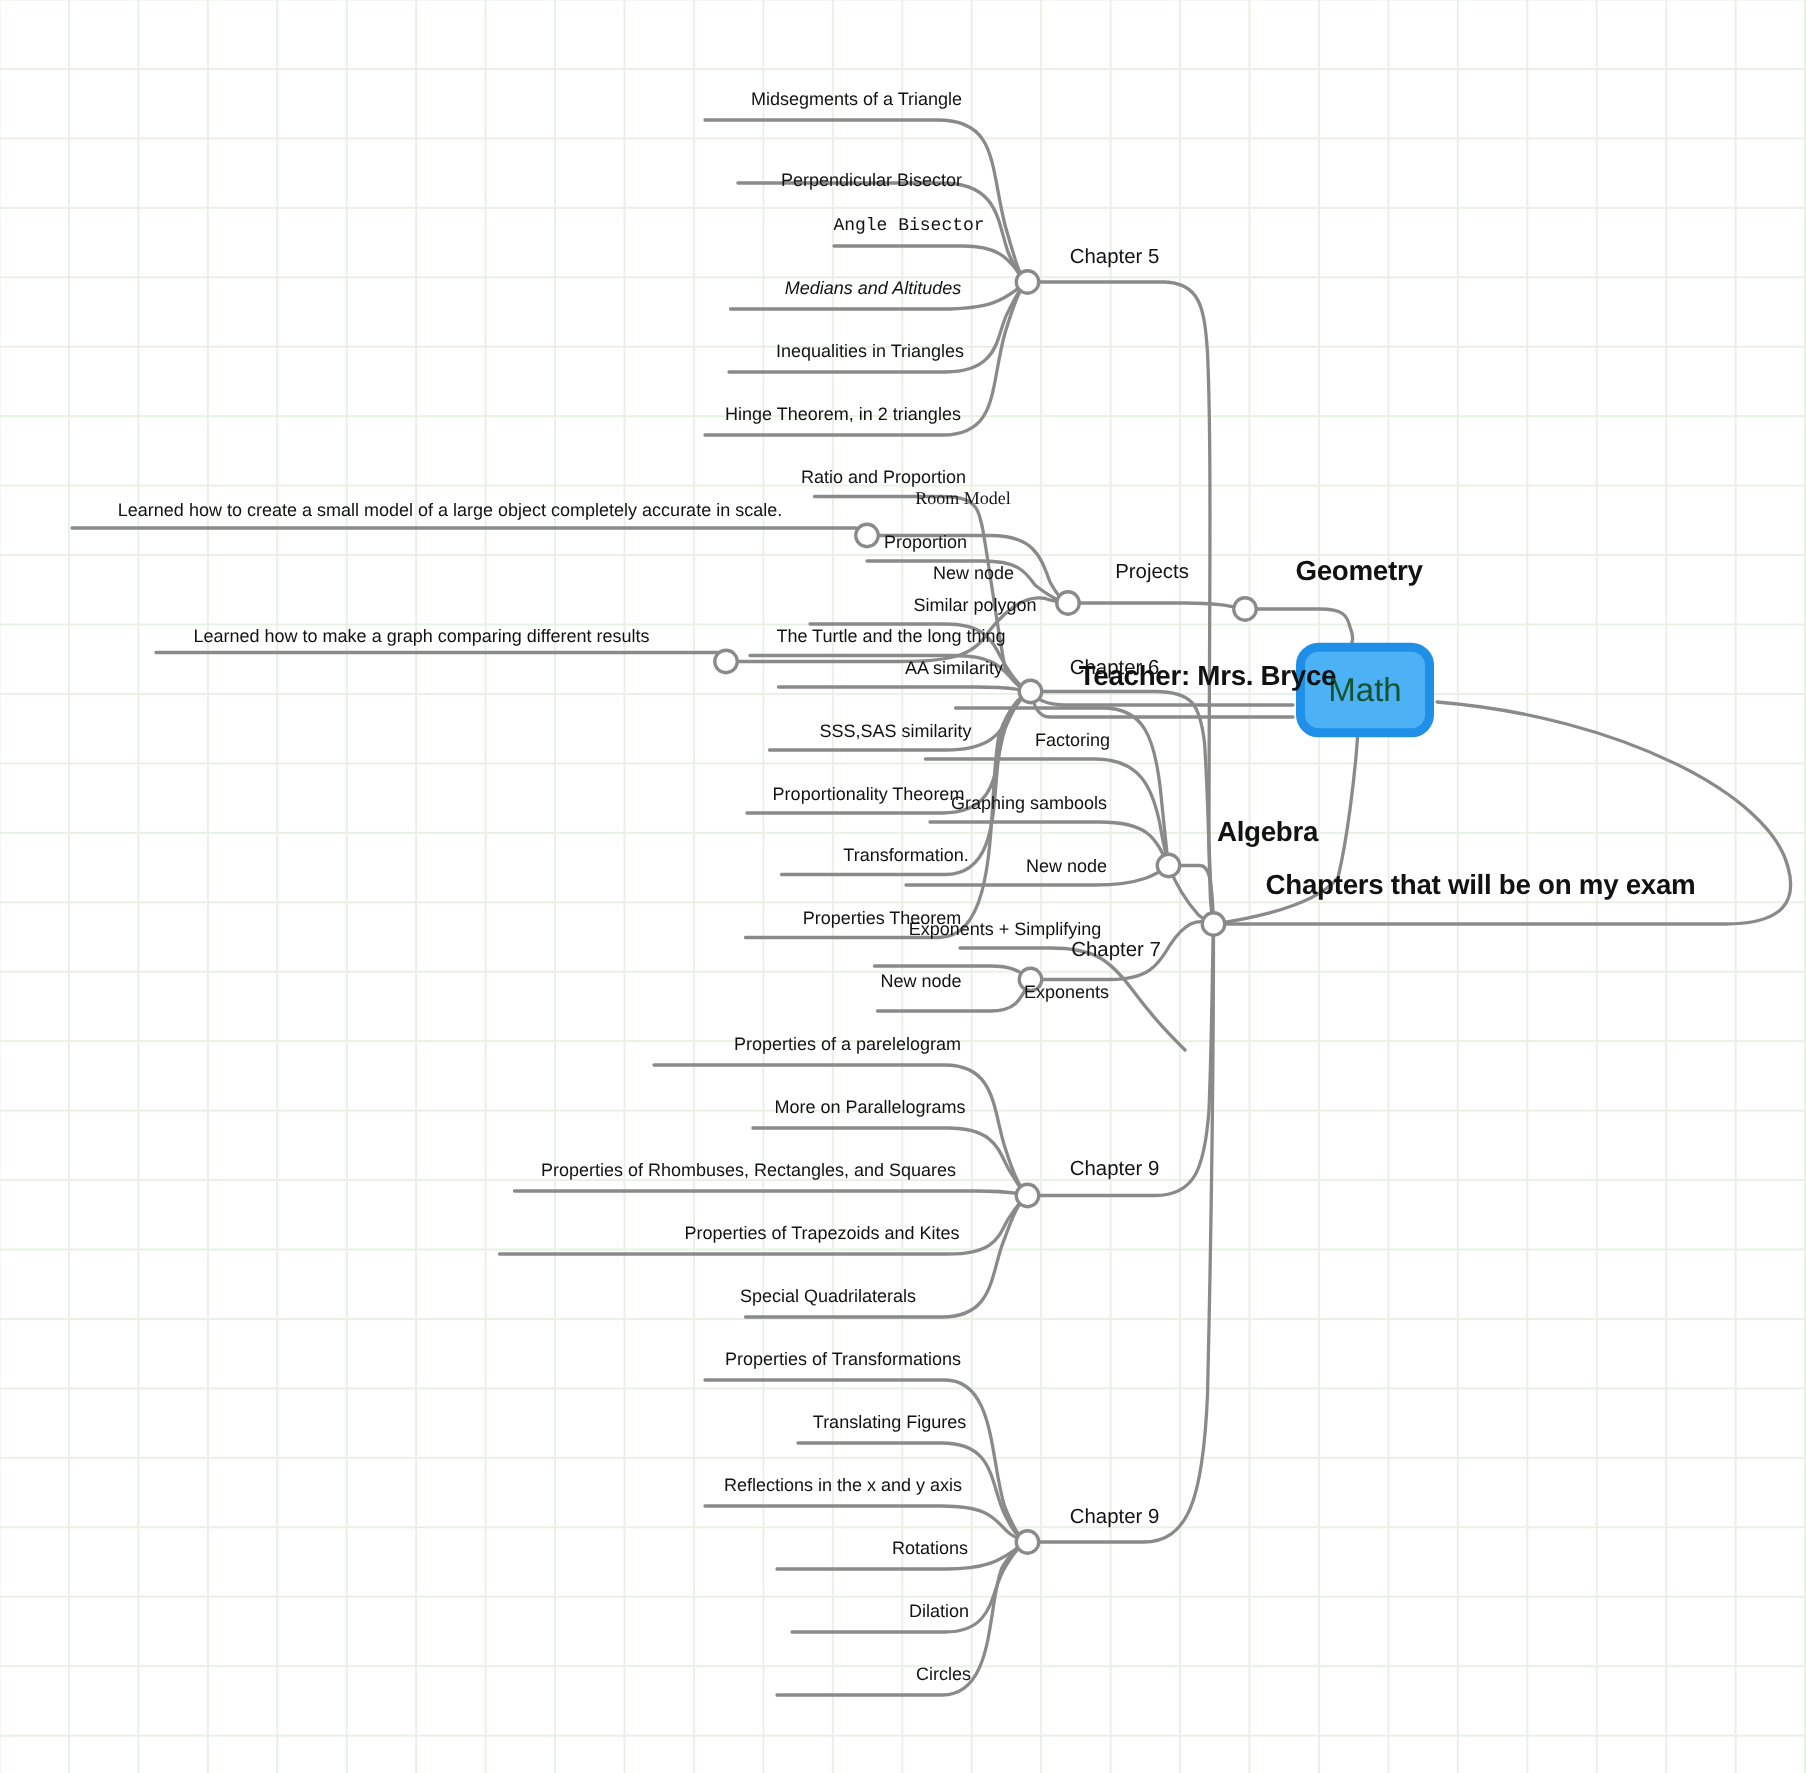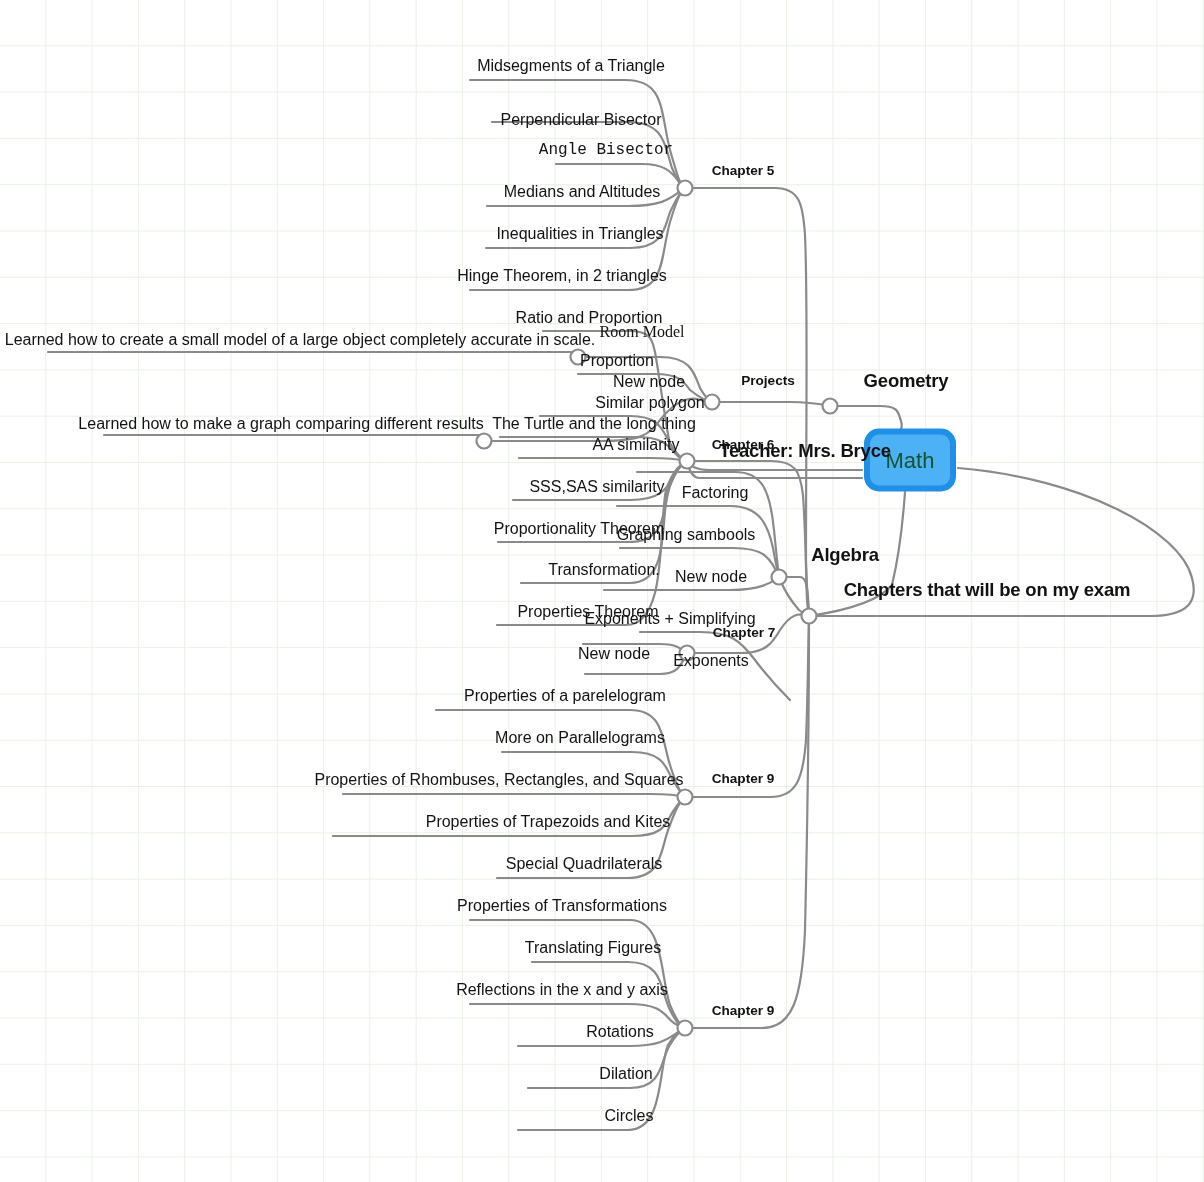--- a/index.html
+++ b/index.html
@@ -28,22 +28,22 @@
     pointer-events: none;
   }
   .label {
     position: absolute;
     white-space: nowrap;
     color: #121212;
     font-family: "Liberation Sans", sans-serif;
     transform: translate(-50%, -50%);
     line-height: 1;
   }
-  .lvl-leaf { font-size: 16px; font-weight: 400; }
-  .lvl-chap { font-size: 13.6px; font-weight: 700; }
+  .lvl-leaf { font-size: 12px; font-weight: 400; }
+  .lvl-chap { font-size: 13.6px; font-weight: 400; }
   .lvl-main { font-size: 18.5px; font-weight: 700; letter-spacing: -0.2px; }
   .root-node {
     position: absolute;
     box-sizing: border-box;
     background: #4db2f5;
     border: 6px solid #1f8fe8;
     border-radius: 15px;
     transform: translate(-50%, -50%);
     display: flex;
     align-items: center;
@@ -165,21 +165,21 @@
       <div class="label lvl-main" style="left: 987px; top: 590px;">Chapters that will be on my exam</div>
       <div class="label lvl-chap" style="left: 743px; top: 171px;">Chapter 5</div>
       <div class="label lvl-chap" style="left: 768px; top: 381px;">Projects</div>
       <div class="label lvl-chap" style="left: 743px; top: 445px;">Chapter 6</div>
       <div class="label lvl-chap" style="left: 744px; top: 633px;">Chapter 7</div>
       <div class="label lvl-chap" style="left: 743px; top: 779px;">Chapter 9</div>
       <div class="label lvl-chap" style="left: 743px; top: 1011px;">Chapter 9</div>
       <div class="label lvl-leaf" style="left: 571px; top: 66px;">Midsegments of a Triangle</div>
       <div class="label lvl-leaf" style="left: 581px; top: 108px; margin-top: 12px;">Perpendicular Bisector</div>
       <div class="label lvl-leaf" style="left: 606px; top: 150px; font-family: Liberation Mono, monospace;">Angle Bisector</div>
-      <div class="label lvl-leaf" style="left: 582px; top: 192px;">Medians and Altitudes</div>
+      <div class="label lvl-leaf" style="left: 582px; top: 192px; font-style: italic;">Medians and Altitudes</div>
       <div class="label lvl-leaf" style="left: 580px; top: 234px;">Inequalities in Triangles</div>
       <div class="label lvl-leaf" style="left: 562px; top: 276px;">Hinge Theorem, in 2 triangles</div>
       <div class="label lvl-leaf" style="left: 589px; top: 318px;">Ratio and Proportion</div>
       <div class="label lvl-leaf" style="left: 642px; top: 332px; font-family: Liberation Serif, serif;">Room Model</div>
       <div class="label lvl-leaf" style="left: 617px; top: 361px;">Proportion</div>
       <div class="label lvl-leaf" style="left: 649px; top: 382px;">New node</div>
       <div class="label lvl-leaf" style="left: 604px; top: 403px; margin-left: 46px;">Similar polygon</div>
       <div class="label lvl-leaf" style="left: 594px; top: 424px;">The Turtle and the long thing</div>
       <div class="label lvl-leaf" style="left: 622px; top: 445px; margin-left: 14px;">AA similarity</div>
       <div class="label lvl-leaf" style="left: 597px; top: 487px;">SSS,SAS similarity</div>
@@ -189,21 +189,21 @@
       <div class="label lvl-leaf" style="left: 715px; top: 493px;">Factoring</div>
       <div class="label lvl-leaf" style="left: 686px; top: 535px;">Graphing sambools</div>
       <div class="label lvl-leaf" style="left: 711px; top: 577px;">New node</div>
       <div class="label lvl-leaf" style="left: 670px; top: 619px;">Exponents + Simplifying</div>
       <div class="label lvl-leaf" style="left: 614px; top: 654px;">New node</div>
       <div class="label lvl-leaf" style="left: 711px; top: 661px;">Exponents</div>
       <div class="label lvl-leaf" style="left: 565px; top: 696px;">Properties of a parelelogram</div>
       <div class="label lvl-leaf" style="left: 580px; top: 738px; text-align: right;">More on Parallelograms</div>
       <div class="label lvl-leaf" style="left: 499px; top: 780px;">Properties of Rhombuses, Rectangles, and Squares</div>
       <div class="label lvl-leaf" style="left: 548px; top: 822px;">Properties of Trapezoids and Kites</div>
-      <div class="label lvl-leaf" style="left: 584px; top: 864px;">Special Quadrilaterals</div>
+      <div class="label lvl-leaf" style="left: 552px; top: 864px;">Special Quadrilaterals</div>
       <div class="label lvl-leaf" style="left: 562px; top: 906px;">Properties of Transformations</div>
       <div class="label lvl-leaf" style="left: 593px; top: 948px;">Translating Figures</div>
       <div class="label lvl-leaf" style="left: 562px; top: 990px;">Reflections in the x and y axis</div>
       <div class="label lvl-leaf" style="left: 620px; top: 1032px;">Rotations</div>
       <div class="label lvl-leaf" style="left: 626px; top: 1074px;">Dilation</div>
       <div class="label lvl-leaf" style="left: 629px; top: 1116px;">Circles</div>
       <div class="label lvl-leaf" style="left: 300px; top: 340px;">Learned how to create a small model of a large object completely accurate in scale.</div>
       <div class="label lvl-leaf" style="left: 281px; top: 424px;">Learned how to make a graph comparing different results</div>
     </div>
 

